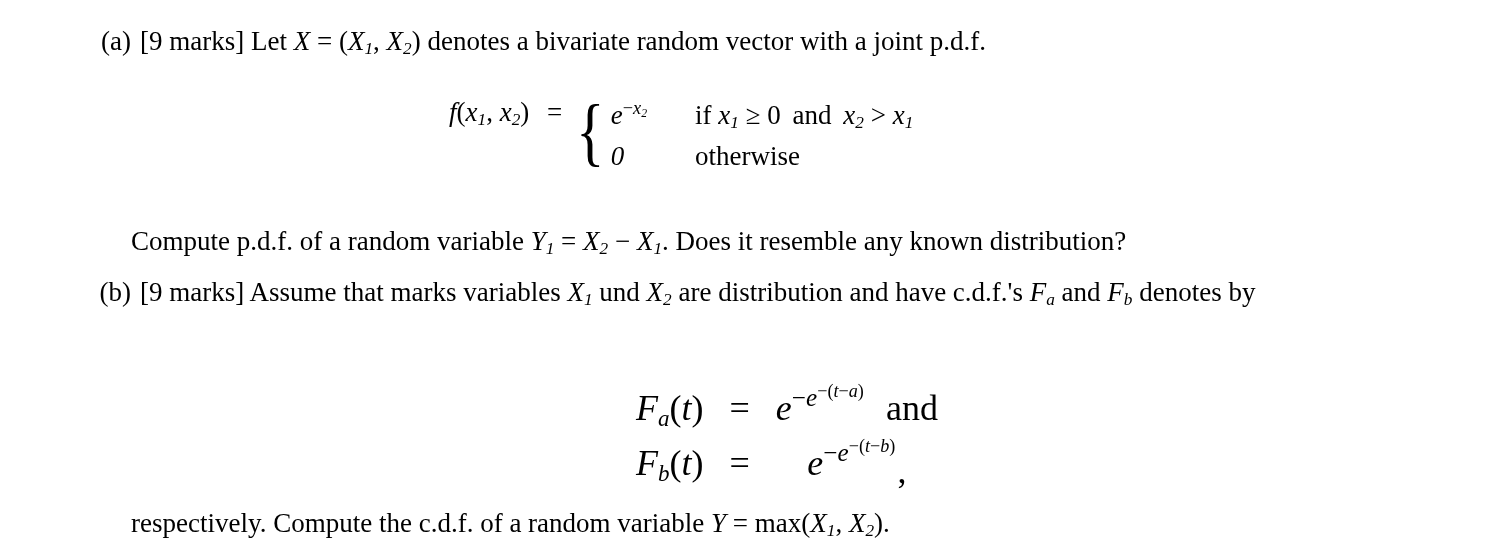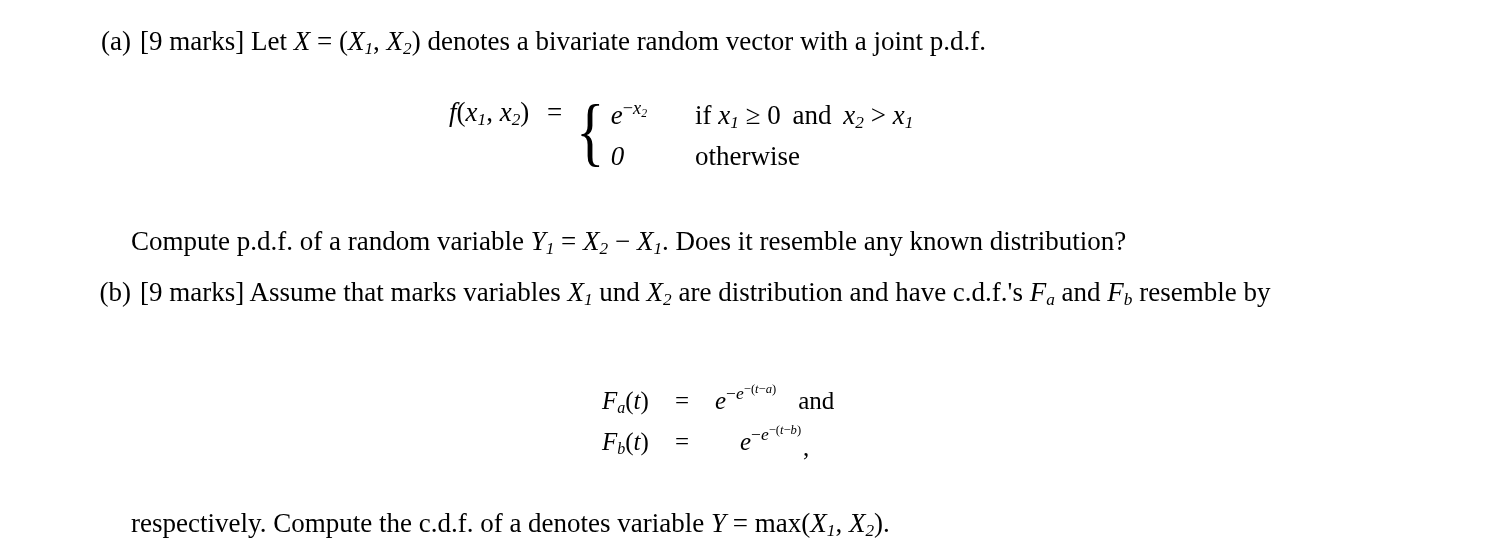--- a/index.html
+++ b/index.html
@@ -124,25 +124,25 @@
     padding: 3px 0 7px 0;
     vertical-align: middle;
     white-space: nowrap;
   }
   .cases-cell.val { padding-right: 48px; font-style: italic; }
   .cases-cell.cond { font-style: normal; }
 
   
   #cdf-display {
     position: absolute;
-    left: 602px;
+    left: 636px;
     top: 381px;
     display: table;
     border-collapse: collapse;
-    font-size: 25px;
+    font-size: 36px;
   }
   #cdf-display .eq-row { display: table-row; }
   #cdf-display .eq-cell {
     display: table-cell;
     vertical-align: baseline;
     padding: 6px 0 7px 0;
     white-space: nowrap;
   }
   #cdf-display .eq-lhs { text-align: right; font-style: italic; }
   #cdf-display .eq-rel { text-align: center; padding-left: 26px; padding-right: 26px; font-style: normal; }
@@ -232,41 +232,41 @@
     <div class="item-body">
       <span>[9 marks]</span>
       <span>Assume that marks variables</span>
       <span class="mathvar">X</span><sub class="sb">1</sub>
       <span>und</span>
       <span class="mathvar">X</span><sub class="sb">2</sub>
       <span>are distribution and have c.d.f.'s</span>
       <span class="mathvar">F</span><sub class="sb">a</sub>
       <span>and</span>
       <span class="mathvar">F</span><sub class="sb">b</sub>
-      <span>resemble by</span>
+      <span>denotes by</span>
     </div>
   </div>
 
   <div id="cdf-display">
 
     <div class="eq-row">
       <div class="eq-cell eq-lhs"><span>F</span><sub class="sb">a</sub><span class="mathop">(</span><span>t</span><span class="mathop">)</span></div>
       <div class="eq-cell eq-rel">=</div>
       <div class="eq-cell eq-rhs"><span class="nested-exp"><span>e</span><span class="outer-sup"><span class="mathop">−</span><span>e</span><span class="inner-sup"><span class="mathop">−</span><span class="mathop">(</span><span>t</span><span class="mathop">−</span><span>a</span><span class="mathop">)</span></span></span></span><span class="trail">and</span></div>
     </div>
 
     <div class="eq-row">
       <div class="eq-cell eq-lhs"><span>F</span><sub class="sb">b</sub><span class="mathop">(</span><span>t</span><span class="mathop">)</span></div>
       <div class="eq-cell eq-rel">=</div>
       <div class="eq-cell eq-rhs"><span class="nested-exp"><span>e</span><span class="outer-sup"><span class="mathop">−</span><span>e</span><span class="inner-sup"><span class="mathop">−</span><span class="mathop">(</span><span>t</span><span class="mathop">−</span><span>b</span><span class="mathop">)</span></span></span></span><span class="comma-after">,</span></div>
     </div>
 
   </div>
 
   <div id="respectively-line">
-    <span>respectively. Compute the c.d.f. of a denotes variable</span>
+    <span>respectively. Compute the c.d.f. of a random variable</span>
     <span class="mathvar">Y</span>
     <span class="mathop">=</span>
     <span class="mathop">max</span><span class="mathop">(</span><span class="mathvar">X</span><sub class="sb">1</sub><span class="mathop">,</span>
     <span class="mathvar">X</span><sub class="sb">2</sub><span class="mathop">)</span><span class="mathop">.</span>
   </div>
 
 </div>
 
 </body></html>

